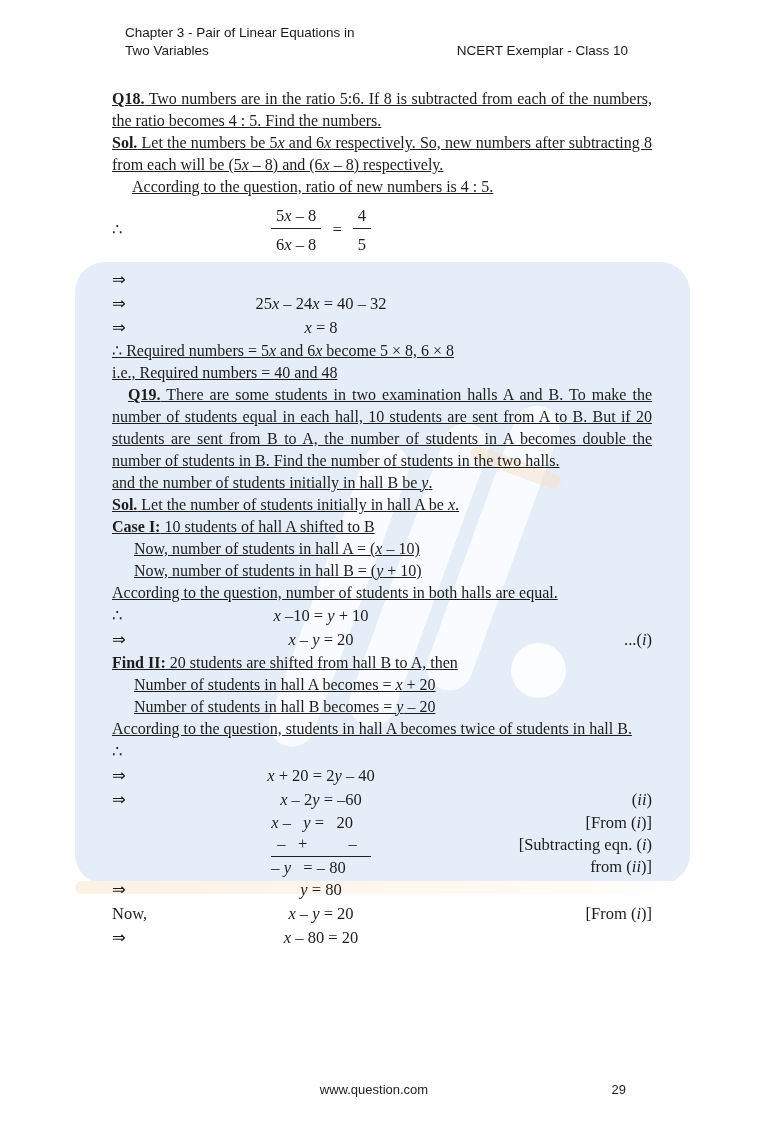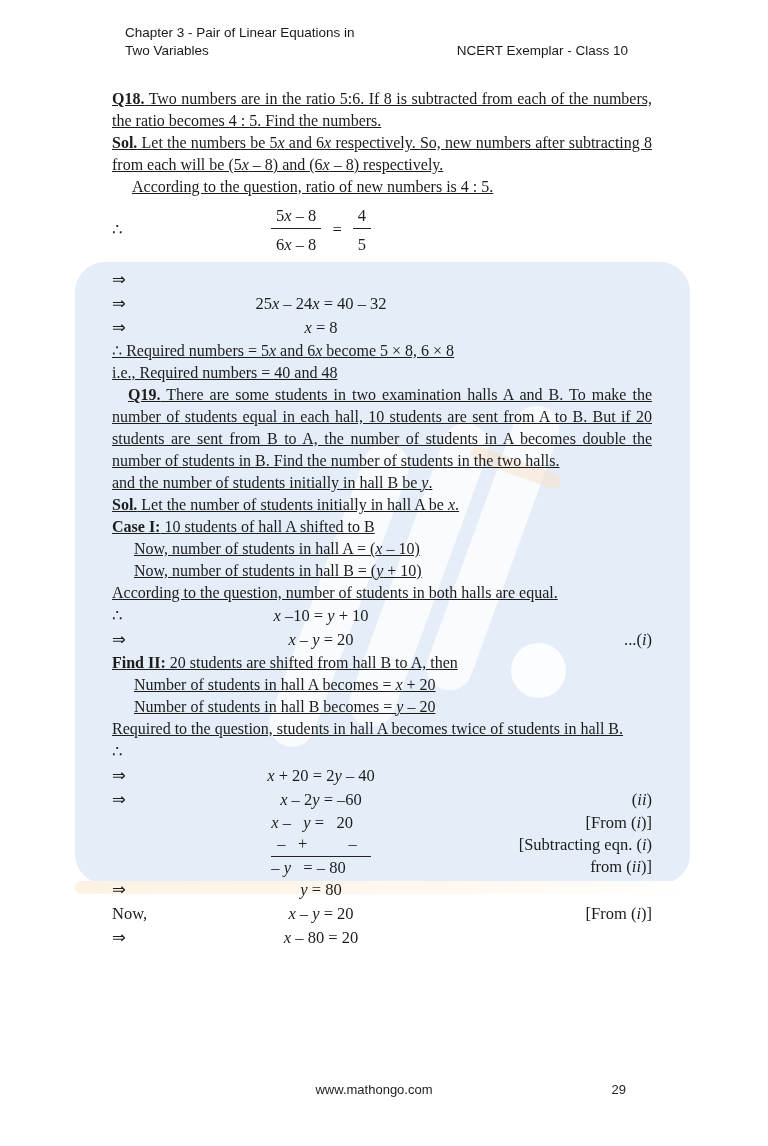--- a/index.html
+++ b/index.html
@@ -172,21 +172,21 @@
     </div>
     <div class="eqrow">
       <span class="sym">⇒</span>
       <span class="eq"><i>x</i> – <i>y</i> = 20</span>
       <span class="note">...(<i>i</i>)</span>
     </div>
 
     <p class="plain-line"><b>Find II:</b> 20 students are shifted from hall B to A, then</p>
     <p class="indent-line">Number of students in hall A becomes = <i>x</i> + 20</p>
     <p class="indent-line">Number of students in hall B becomes = <i>y</i> – 20</p>
-    <p>Required to the question, students in hall A becomes twice of students in hall B.</p>
+    <p>According to the question, students in hall A becomes twice of students in hall B.</p>
 
     <div class="eqrow">
       <span class="sym">∴</span>
       <span class="note"></span>
     </div>
     <div class="eqrow">
       <span class="sym">⇒</span>
       <span class="eq"><i>x</i> + 20 = 2<i>y</i> – 40</span>
       <span class="note"></span>
     </div>
@@ -222,16 +222,16 @@
       <span class="note">[From (<i>i</i>)]</span>
     </div>
     <div class="eqrow">
       <span class="sym">⇒</span>
       <span class="eq"><i>x</i> – 80 = 20</span>
       <span class="note"></span>
     </div>
 
   </div>
 
-  <div class="ftr-url">www.mathongo.com</div>
+  <div class="ftr-url">www.question.com</div>
   <div class="ftr-page">29</div>
 
 </div>
 
 </body></html>

